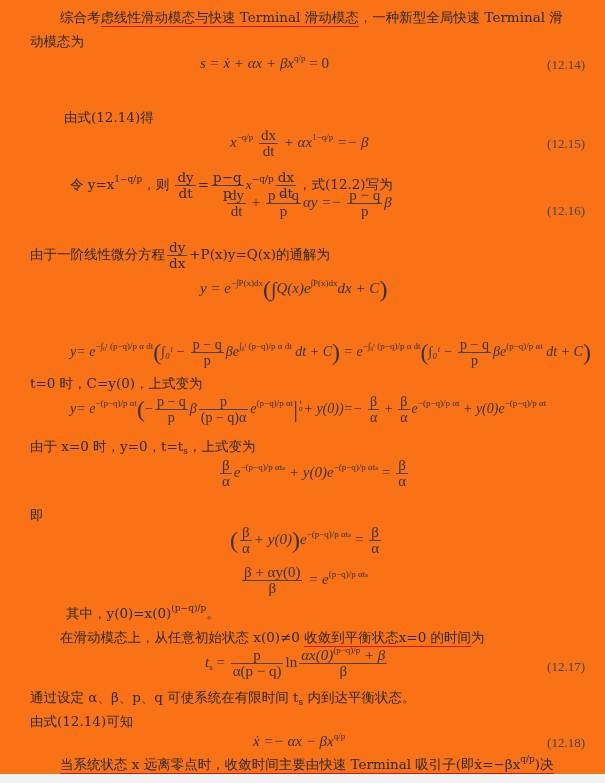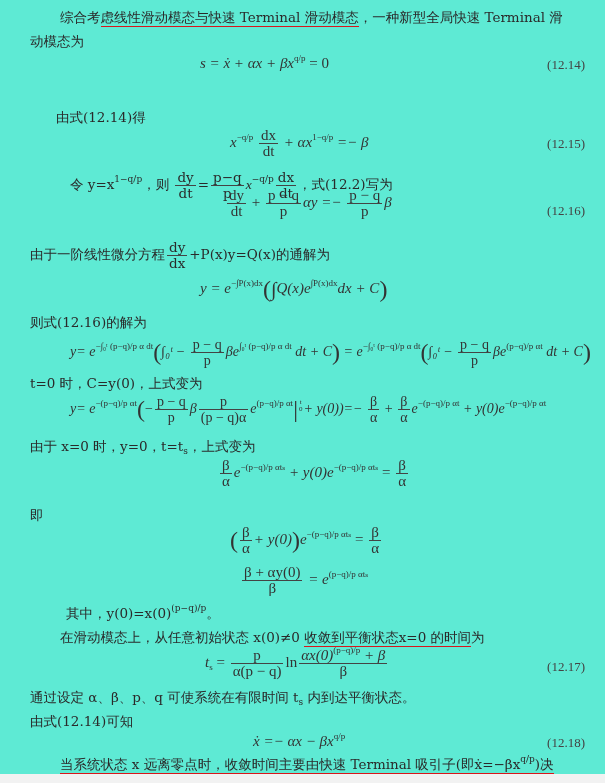--- a/index.html
+++ b/index.html
@@ -1,18 +1,18 @@
 <!DOCTYPE html>
 <html><head>
 <meta charset="utf-8">
 <style>
   html,body{margin:0;padding:0;}
   body{width:605px;height:783px;background:#ffffff;overflow:hidden;position:relative;
        font-family:"DejaVu Serif","Liberation Serif",serif;color:#2a2a2a;font-size:13.5px;}
-  .page{position:absolute;left:0;top:0;width:605px;height:774px;background:#5eead4;}
+  .page{position:absolute;left:0;top:0;width:605px;height:774px;background:#f97316;}
   .bottom-bar{position:absolute;left:0;top:774px;width:605px;height:9px;background:#f2f2f2;}
   .line{position:absolute;white-space:nowrap;line-height:18px;}
   .eq{position:absolute;white-space:nowrap;font-family:"Liberation Serif","DejaVu Serif",serif;font-size:15px;color:#333;}
   .eqno{position:absolute;right:20px;white-space:nowrap;font-family:"Liberation Serif",serif;font-size:13px;color:#444;}
   i, .m{font-family:"Liberation Serif","DejaVu Serif",serif;font-style:italic;}
   sup{font-size:9px;vertical-align:7px;line-height:0;}
   sub{font-size:9px;vertical-align:-3px;line-height:0;}
   .frac{display:inline-block;vertical-align:middle;text-align:center;margin:0 2px;}
   .frac > span{display:block;line-height:15px;padding:0 2px;}
   .frac > span.num{border-bottom:1px solid #444;}
@@ -31,21 +31,21 @@
     <span>综合考</span><span class="ul">虑线性滑动模态与快速 Terminal 滑动模态</span><span>，一种新型全局快速 Terminal 滑</span>
   </div>
   <div class="line" style="left:30px;top:32px;">动模态为</div>
 
   <div class="eq" style="left:200px;top:55px;">
     <i>s = ẋ + αx + βx</i><sup>q/p</sup><span> = 0</span>
   </div>
   <div class="eqno" style="top:57px;">(12.14)</div>
 
 
-  <div class="line" style="left:56px;top:108px;">由式(12.14)得</div>
+  <div class="line" style="left:64px;top:108px;">由式(12.14)得</div>
 
   <div class="eq" style="left:230px;top:128px;">
     <i>x</i><sup>−q/p</sup>
     <span class="frac"><span class="num">dx</span><span>dt</span></span>
     <i> + αx</i><sup>1−q/p</sup><i> =− β</i>
   </div>
   <div class="eqno" style="top:136px;">(12.15)</div>
 
   <div class="line" style="left:30px;top:170px;margin-left:40px;">
     <span>令 y=x</span><sup>1−q/p</sup><span>，则</span>
@@ -58,21 +58,20 @@
   <div class="eqno" style="top:203px;">(12.16)</div>
 
   <div class="line" style="left:30px;top:240px;">
     <span>由于一阶线性微分方程</span><span class="frac"><span class="num">dy</span><span>dx</span></span><span>+P(x)y=Q(x)的通解为</span>
   </div>
 
   <div class="eq" style="left:200px;top:276px;">
     <i>y = e</i><sup>−∫P(x)dx</sup><span class="big">(</span><span class="int">∫</span><i>Q(x)e</i><sup>∫P(x)dx</sup><i>dx + C</i><span class="big">)</span>
   </div>
 
-  <div class="line" style="left:30px;top:313px;">则式(12.16)的解为</div>
 
   <div class="eq" style="left:70px;top:337px;font-size:14px;">
     <i>y= e</i><sup>−∫₀ᵗ (p−q)/p α dt</sup><span class="big">(</span><i>∫₀ᵗ − </i><span class="frac"><span class="num">p − q</span><span>p</span></span><i>βe</i><sup>∫₀ᵗ (p−q)/p α dt</sup><i> dt + C</i><span class="big">)</span><i> = e</i><sup>−∫₀ᵗ (p−q)/p α dt</sup><span class="big">(</span><i>∫₀ᵗ − </i><span class="frac"><span class="num">p − q</span><span>p</span></span><i>βe</i><sup>(p−q)/p αt</sup><i> dt + C</i><span class="big">)</span>
   </div>
 
   <div class="line" style="left:30px;top:374px;">t=0 时，C=y(0)，上式变为</div>
 
   <div class="eq" style="left:70px;top:394px;font-size:14px;">
     <i>y= e</i><sup>−(p−q)/p αt</sup><span class="big">(</span>−<span class="frac"><span class="num">p − q</span><span>p</span></span><i>β</i><span class="frac"><span class="num">p</span><span>(p − q)α</span></span><i>e</i><sup>(p−q)/p αt</sup><span class="big">|</span><span class="sfrac" style="vertical-align:2px;"><span>t</span><span>0</span></span><i>+ y(0)</i><i>)=− </i><span class="frac"><span class="num">β</span><span>α</span></span><span> + </span><span class="frac"><span class="num">β</span><span>α</span></span><i>e</i><sup>−(p−q)/p αt</sup><i> + y(0)e</i><sup>−(p−q)/p αt</sup>
   </div>

